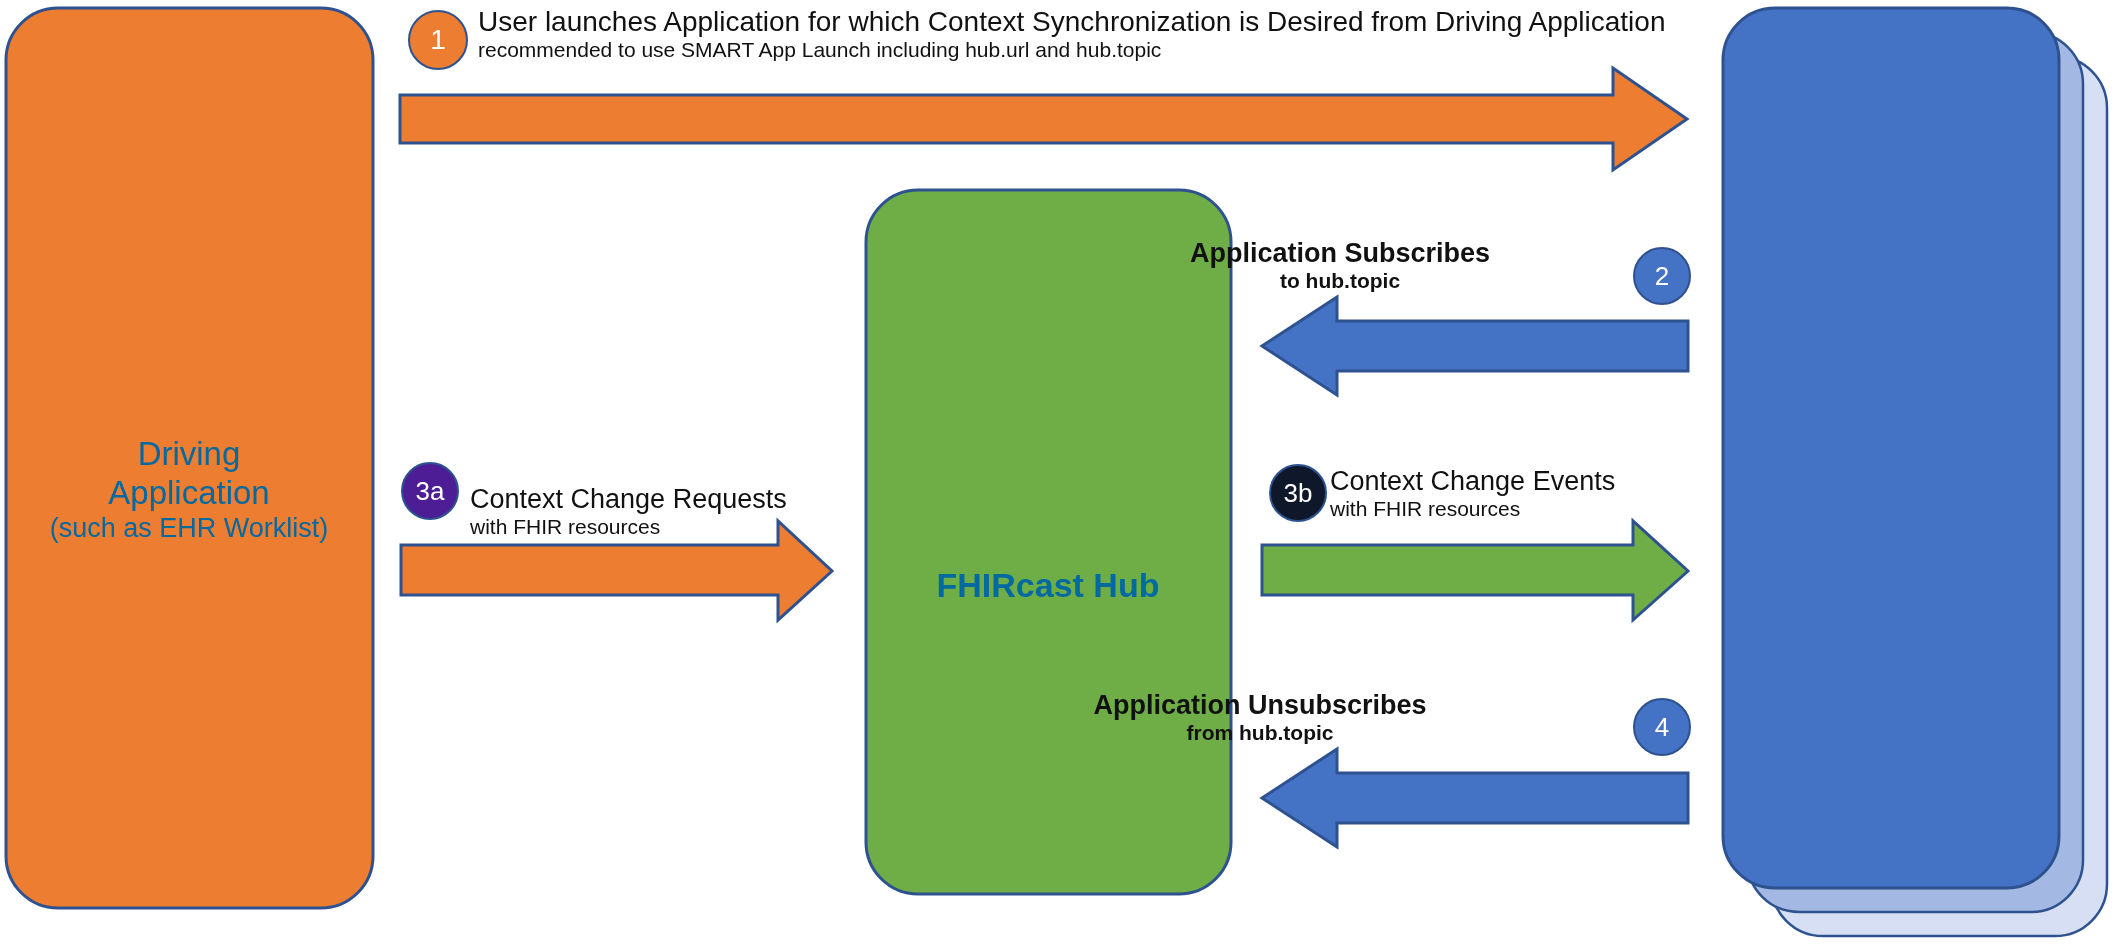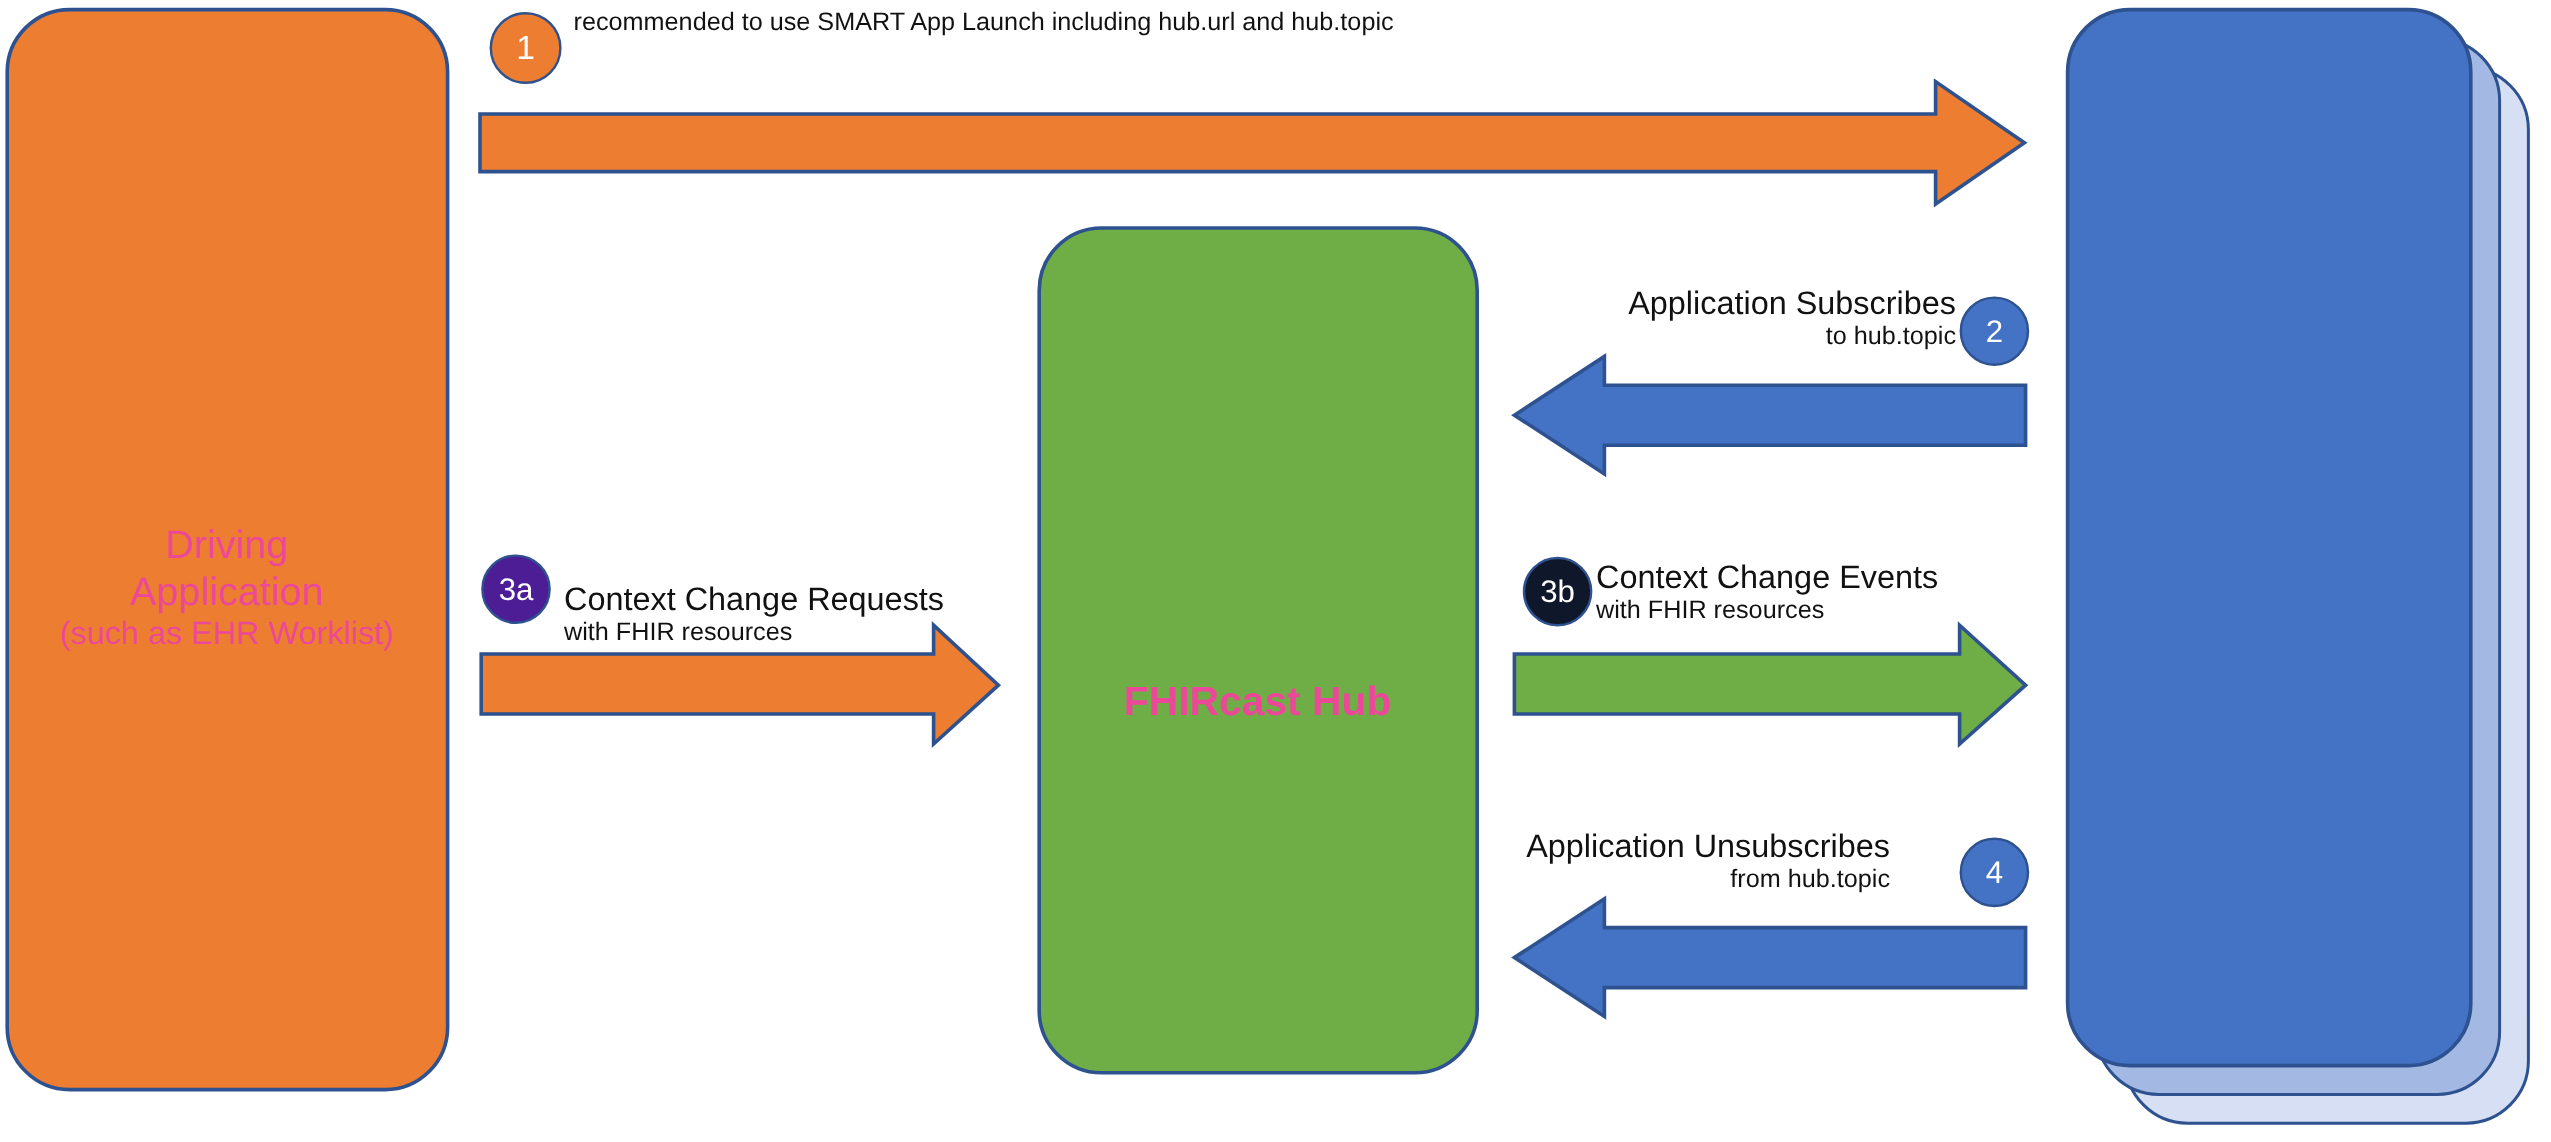--- a/index.html
+++ b/index.html
@@ -19,21 +19,21 @@
   }
   #stage svg.layer {
     position: absolute;
     left: 0;
     top: 0;
     width: 2126px;
     height: 952px;
   }
   .node-label {
     position: absolute;
-    color: #ec4899;
+    color: #0369a1;
     text-align: center;
     line-height: 1.18;
     white-space: pre-line;
     pointer-events: none;
   }
   .node-label.driving {
     left: 5px;
     top: 396px;
     width: 368px;
     font-size: 33px;
@@ -64,21 +64,21 @@
     font-size: 27px;
     line-height: 1.12;
     white-space: nowrap;
   }
   .flow-text .t2 {
     display: block;
     font-size: 21px;
     line-height: 1.25;
     white-space: nowrap;
   }
-  .flow-text.right-align { text-align: right; }
+  .flow-text.right-align { text-align: center; font-weight: bold; }
   .flow-text.left-align  { text-align: left; }
 
   
   #text-1 { left: 478px; top: 6px;  width: 1220px; }
   #text-1 .t1 { font-size: 28px; }
   #text-2 { left: 1050px; top: 238px; width: 580px; }
   #text-3a { left: 470px; top: 440px; width: 470px; margin-top: 44px; }
   #text-3b { left: 1330px; top: 466px; width: 470px; }
   #text-4 { left: 945px; top: 690px; width: 630px; }
 
@@ -134,20 +134,21 @@
 
   <div class="node-label hub">
     <span>FHIRcast Hub</span>
   </div>
 
 
   <div class="badge" id="badge-1">
     <span>1</span>
   </div>
   <div class="flow-text left-align" id="text-1">
+    <span class="t1">User launches Application for which Context  Synchronization is Desired from Driving Application</span>
     <span class="t2">recommended to use SMART App Launch including hub.url and hub.topic</span>
   </div>
 
   <div class="badge" id="badge-2">
     <span>2</span>
   </div>
   <div class="flow-text right-align" id="text-2">
     <span class="t1">Application Subscribes</span>
     <span class="t2">to hub.topic</span>
   </div>

